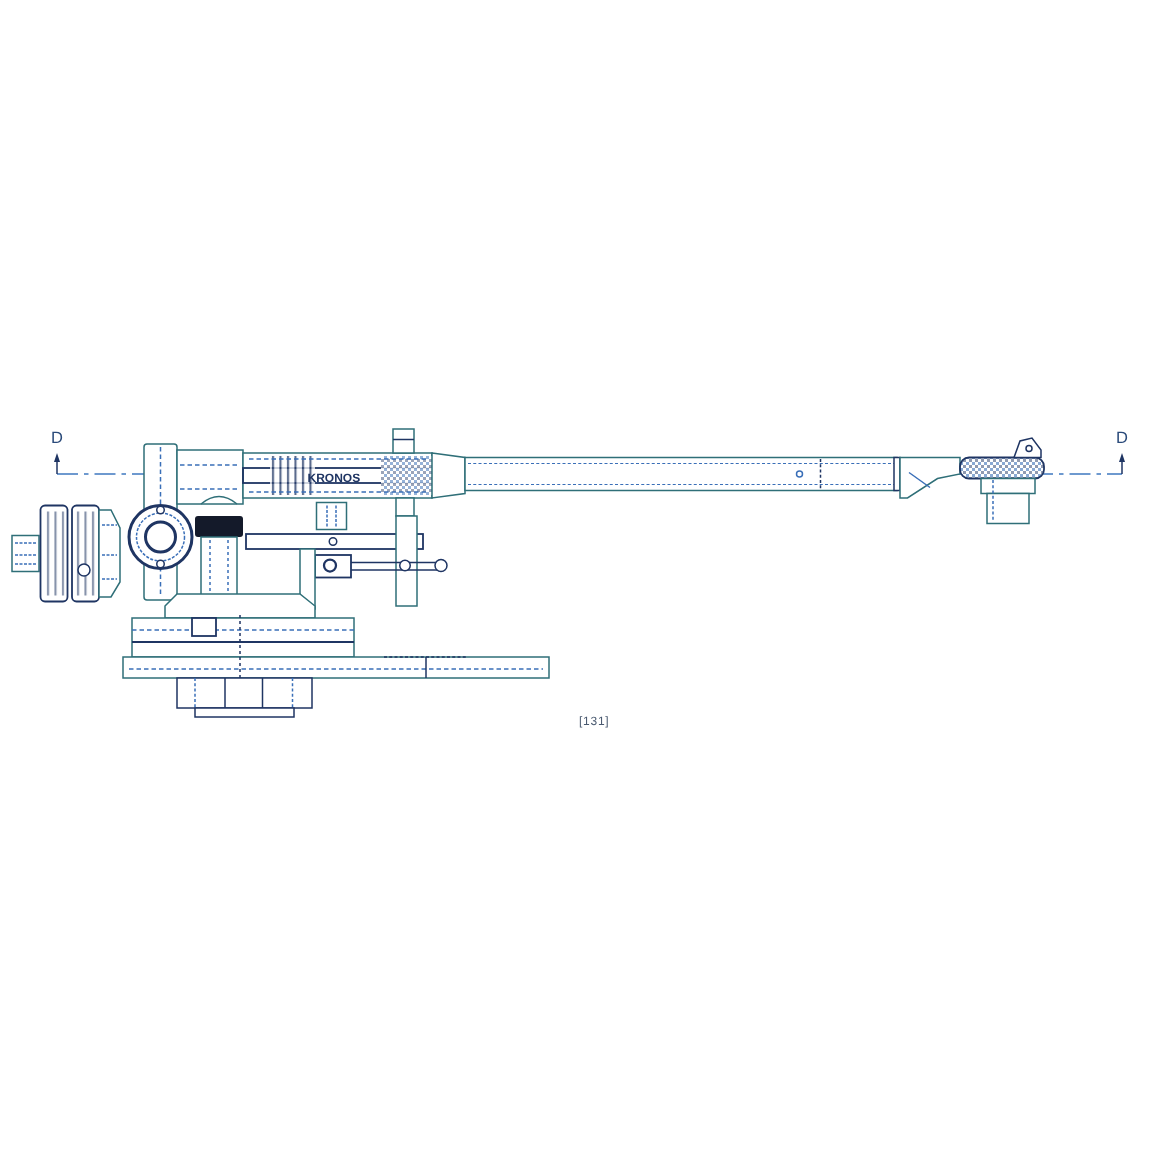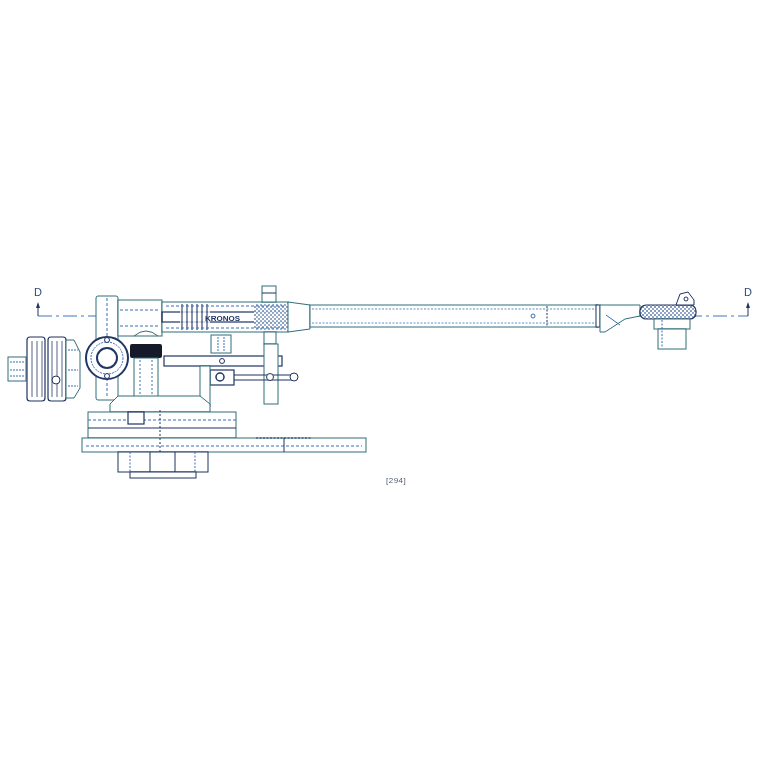--- a/index.html
+++ b/index.html
@@ -137,13 +137,13 @@
     <line x1="150" y1="452" x2="150" y2="472" stroke="#1f3563"></line>
     <line x1="175" y1="452" x2="175" y2="472" stroke="#1f3563"></line>
     <line x1="195" y1="452" x2="195" y2="472" stroke="#3a6fb8" stroke-dasharray="2,1.5"></line>
     <rect x="130" y="472" width="66" height="6" fill="#fff" stroke="#1f3563"></rect>
   </g>
 </svg>
 </div>
 
 <div class="section-label" style="left:34px; top:286px;">D</div>
 <div class="section-label" style="left:744px; top:286px;">D</div>
-<div class="fig-num" style="left:386px; top:476px;">[294]</div>
+<div class="fig-num" style="left:386px; top:476px;">[131]</div>
 
 </body></html>

